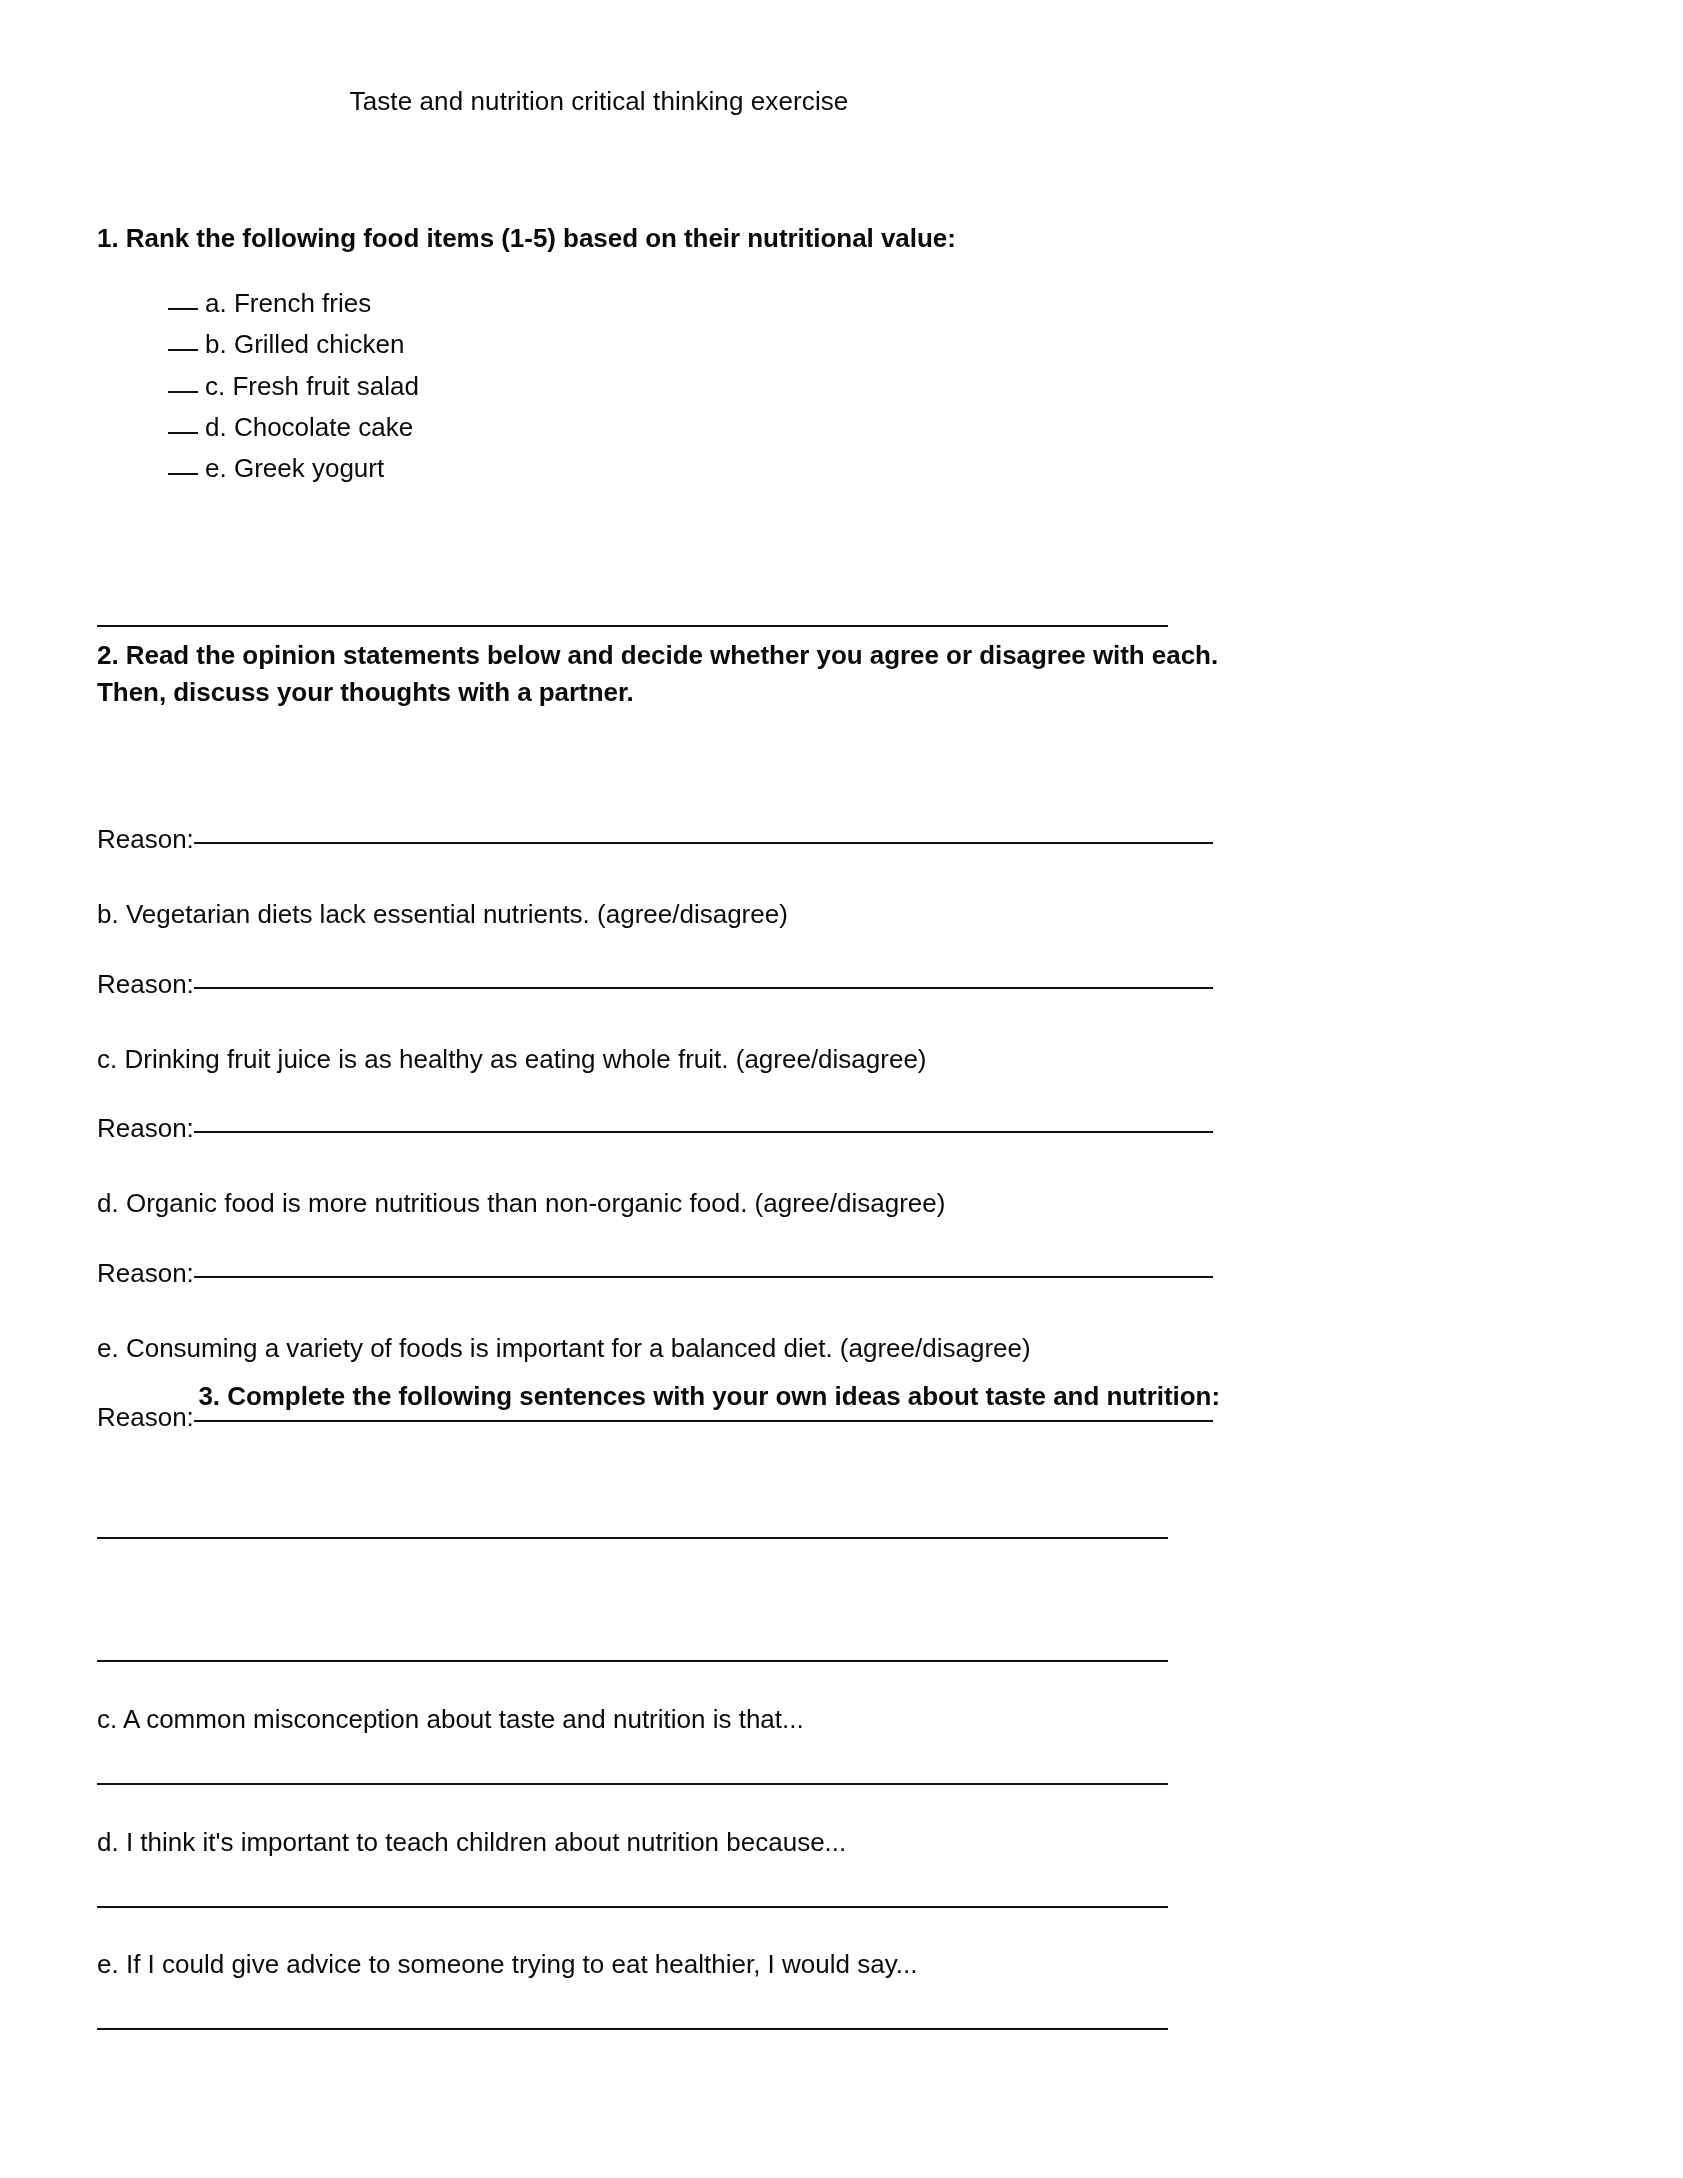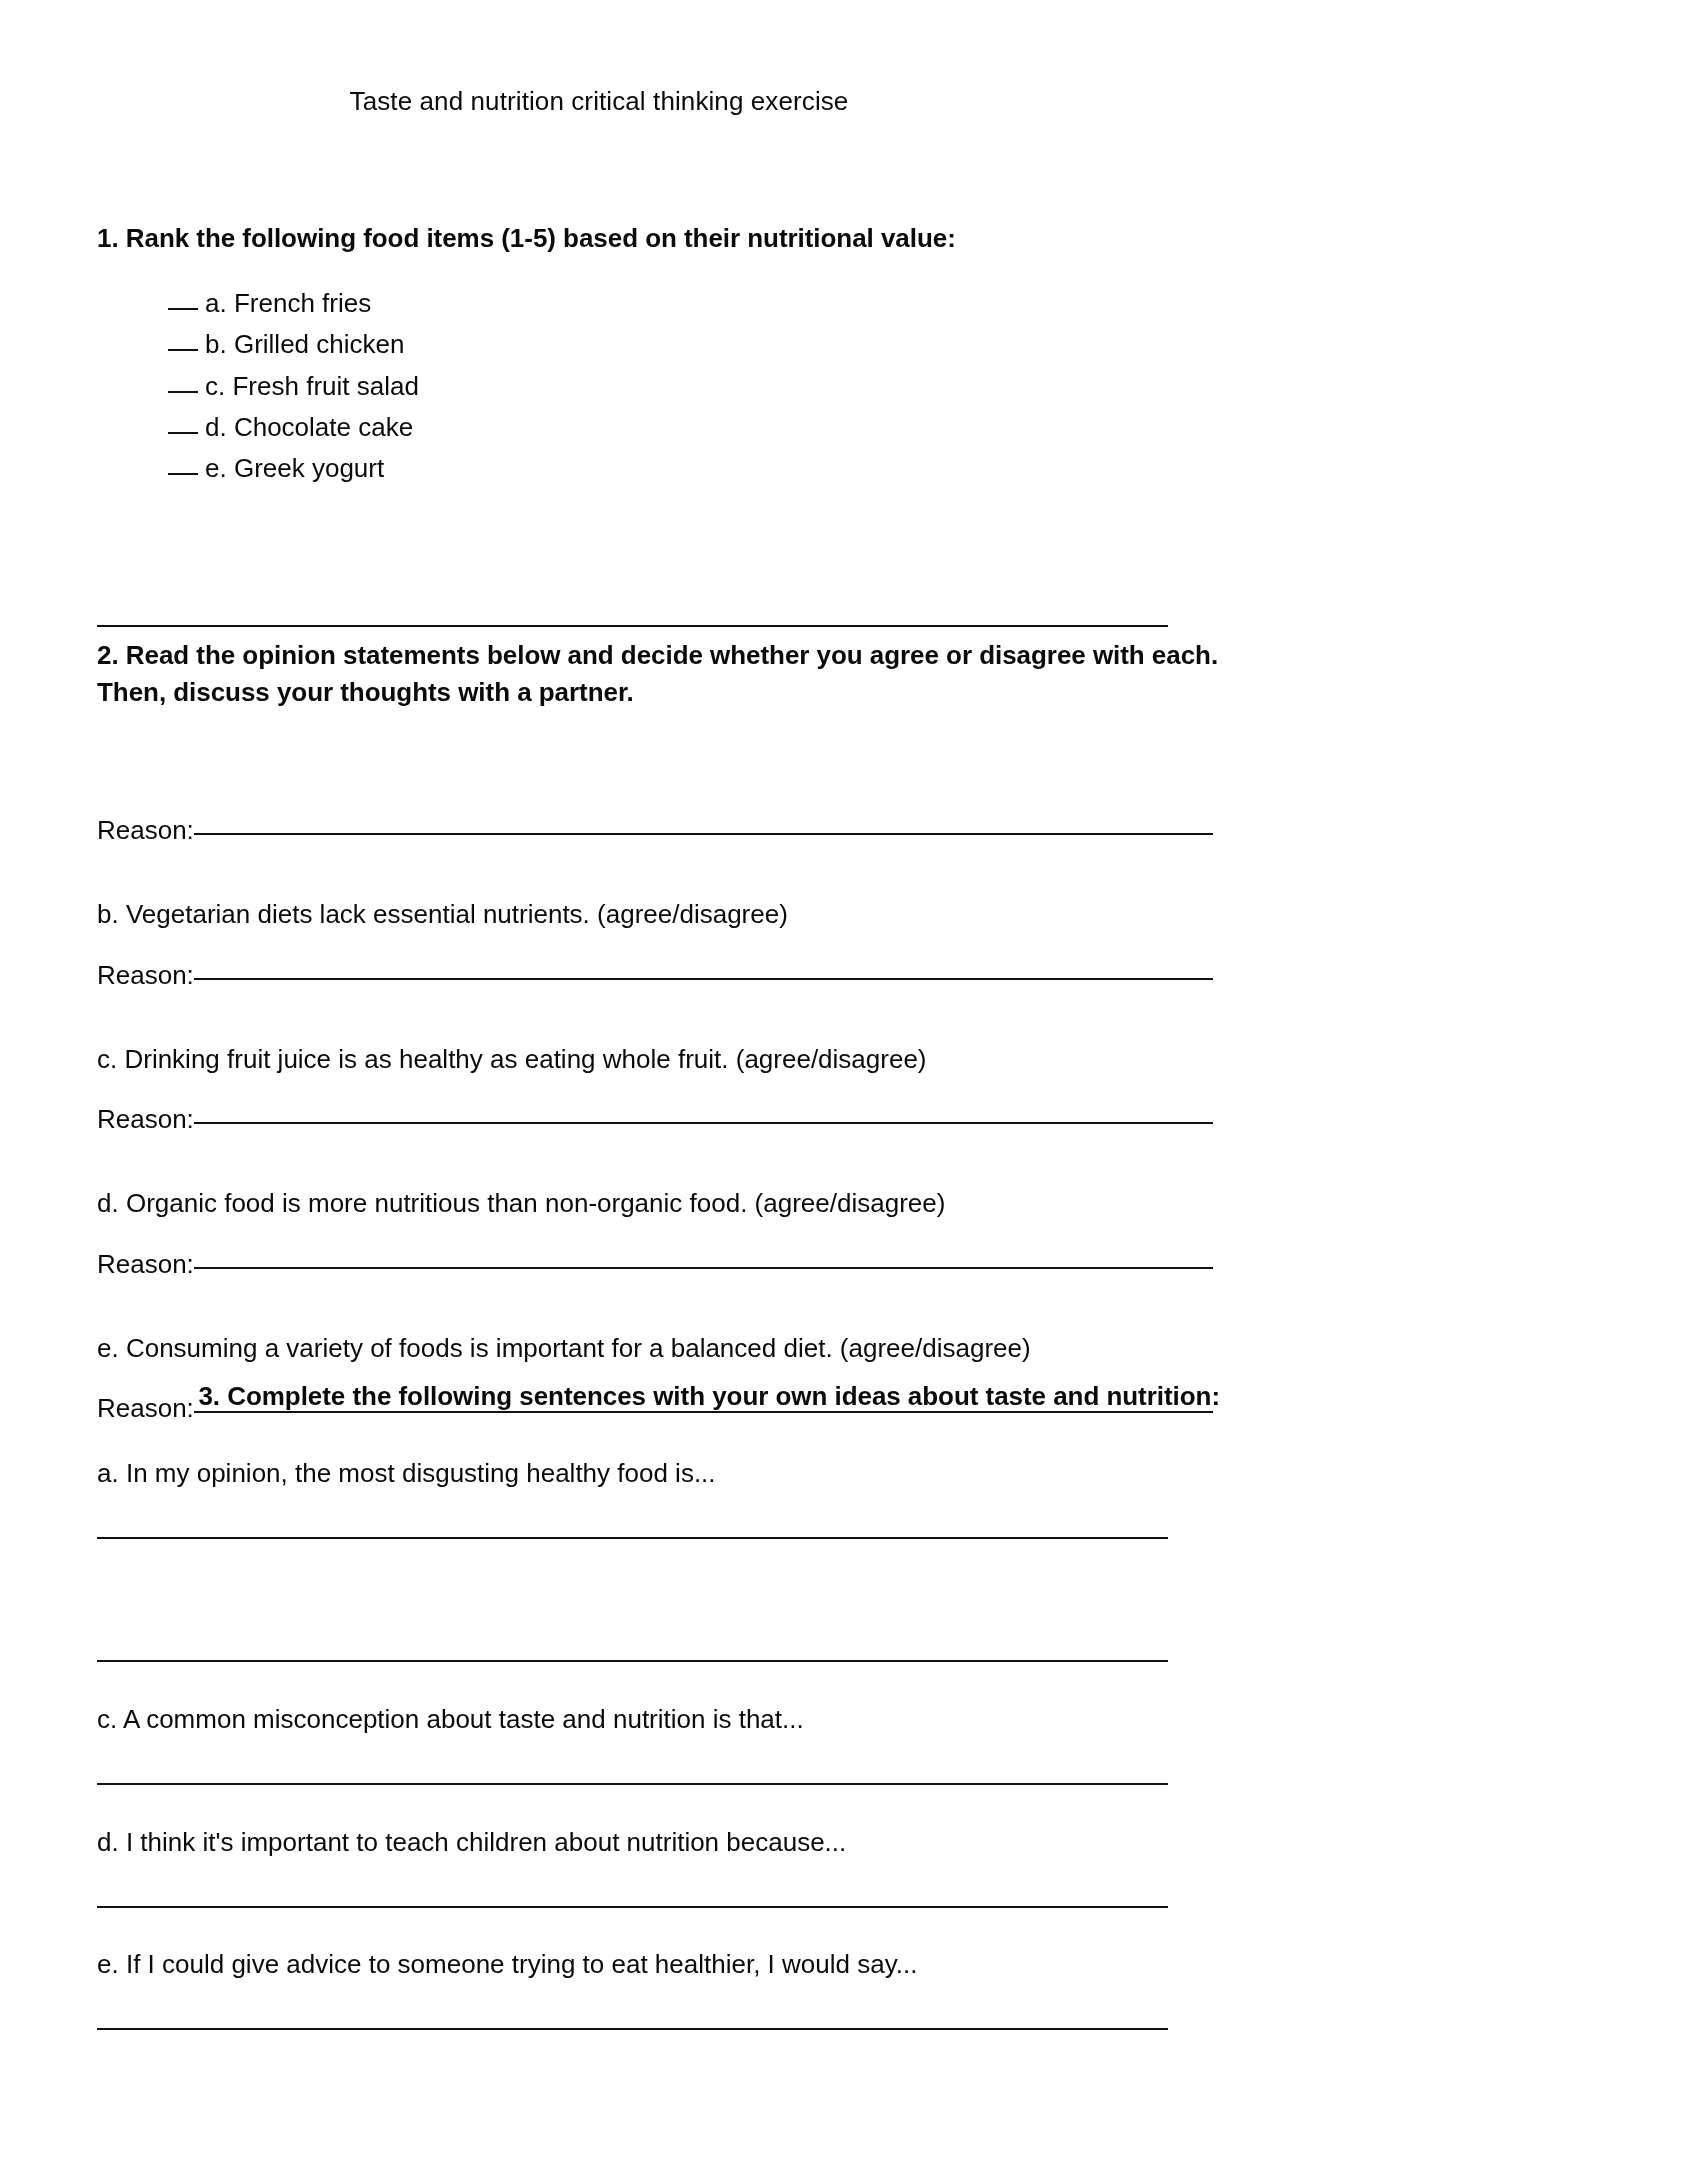--- a/index.html
+++ b/index.html
@@ -92,21 +92,21 @@
     position: absolute;
     height: 1px;
     border-bottom: 2.4px solid #111;
   }
 
   
   .q2-block { position: absolute; left: 0; top: 637px; width: 1141px; }
   .q2-heading { width: 1141px; }
 
   .stmt { font-size: 26px; line-height: 1.4; white-space: nowrap; }
-  .reason-row { white-space: nowrap; margin-top: 4px; }
+  .reason-row { white-space: nowrap; margin-top: 13px; }
   .reason-label { font-size: 26px; }
 
   
   .q3-block { position: absolute; left: 0; top: 1378px; width: 1123px; text-align: right; }
   .starter { font-size: 26px; line-height: 1.4; white-space: nowrap; }
 </style>
 </head>
 <body>
 
 <div class="page">
@@ -166,21 +166,20 @@
       <div class="stmt" style="position:absolute; left:0; top:693px;">e. Consuming a variety of foods is important for a balanced diet. (agree/disagree)</div>
       <div class="reason-row" style="position:absolute; left:0; top:752px;">
         <span class="reason-label">Reason:</span><span class="rule-inline" style="width:1019px; vertical-align:4px; margin-left:0;"></span>
       </div>
     </div>
 
     <div class="q3-block">
 
       <div class="q-heading">3. Complete the following sentences with your own ideas about taste and nutrition:</div>
 
-      <div class="starter" style="position:absolute; left:0; top:77px;">a. In my opinion, the most disgusting healthy food is...</div>
       <div class="rule-full" style="left:0; top:158px; width:1071px;"></div>
 
       <div class="rule-full" style="left:0; top:281px; width:1071px;"></div>
 
       <div class="starter" style="position:absolute; left:0; top:323px;">c. A common misconception about taste and nutrition is that...</div>
       <div class="rule-full" style="left:0; top:404px; width:1071px;"></div>
 
       <div class="starter" style="position:absolute; left:0; top:446px;">d. I think it's important to teach children about nutrition because...</div>
       <div class="rule-full" style="left:0; top:527px; width:1071px;"></div>
 

